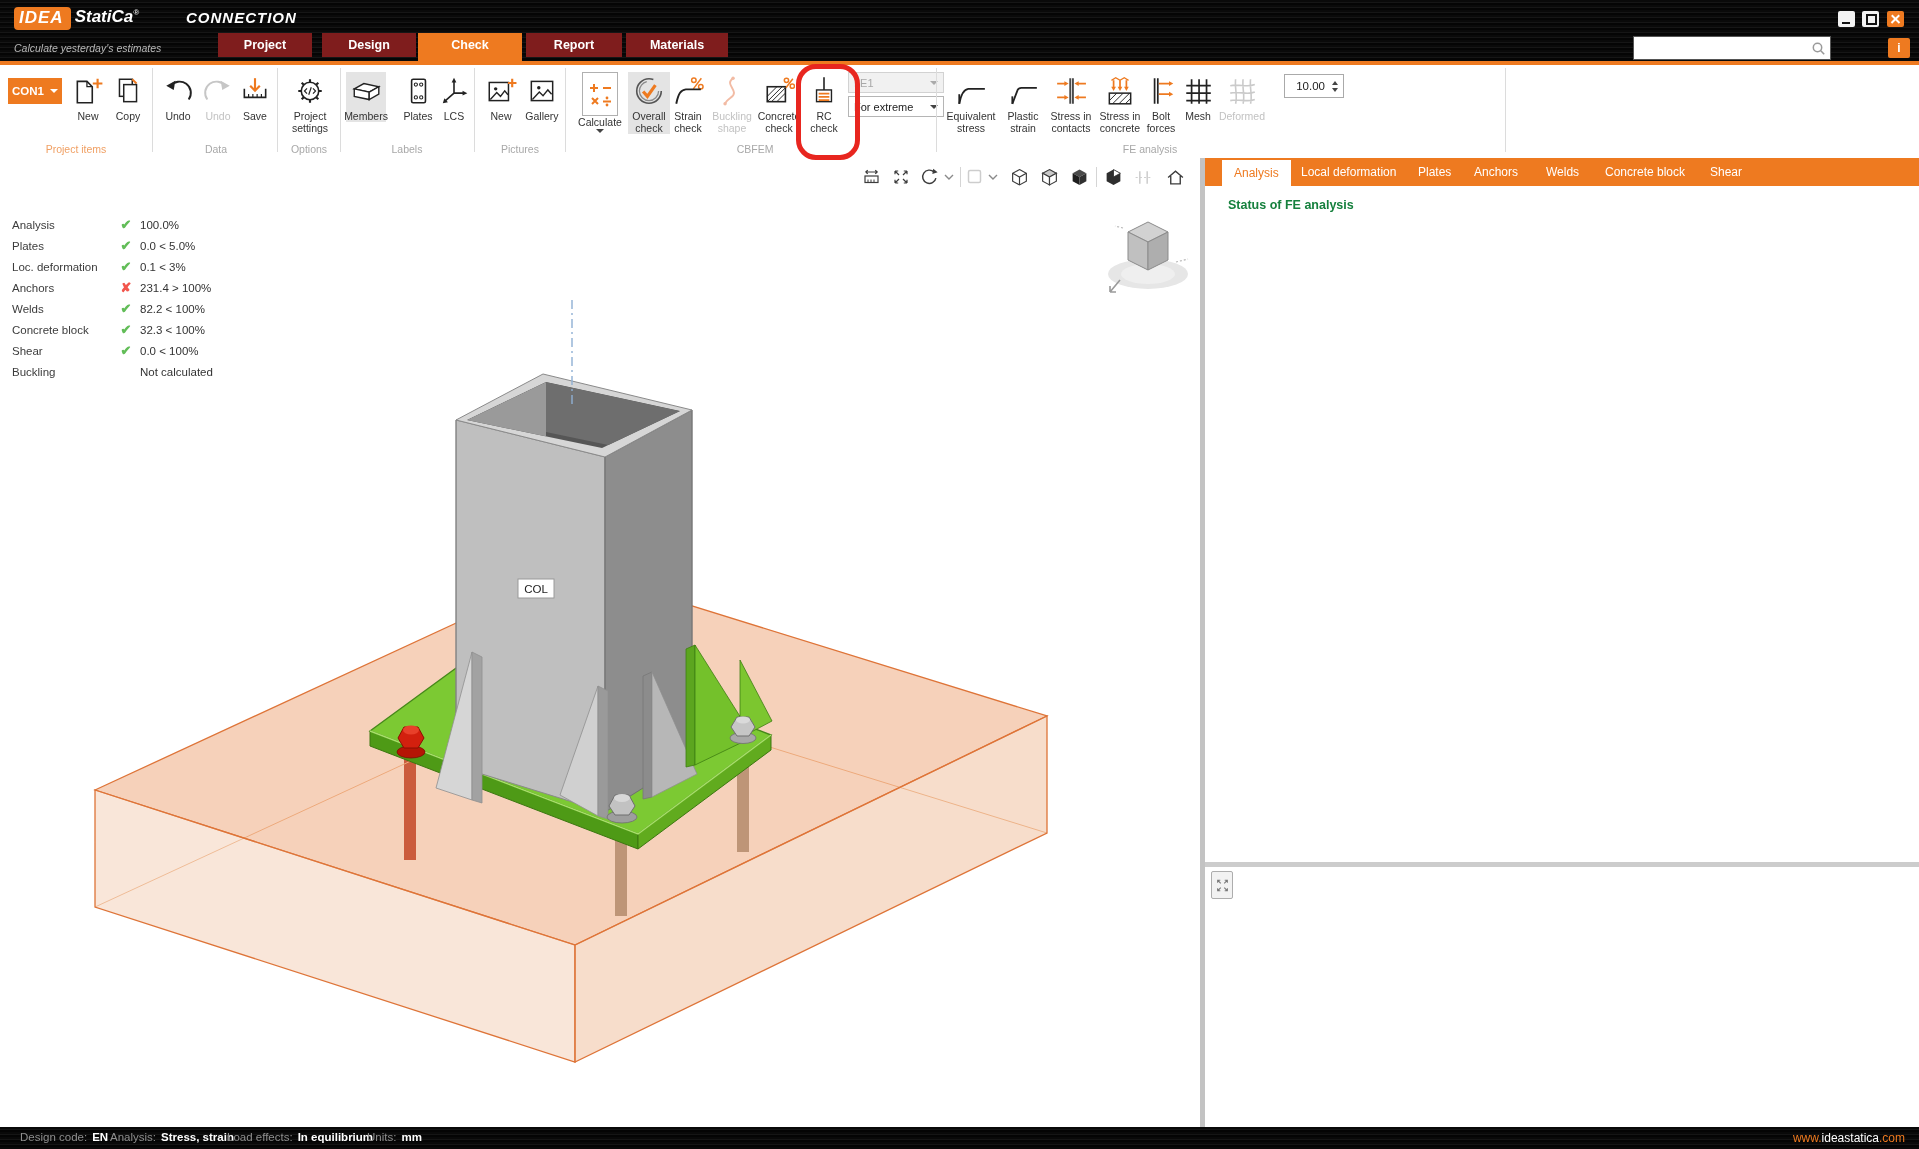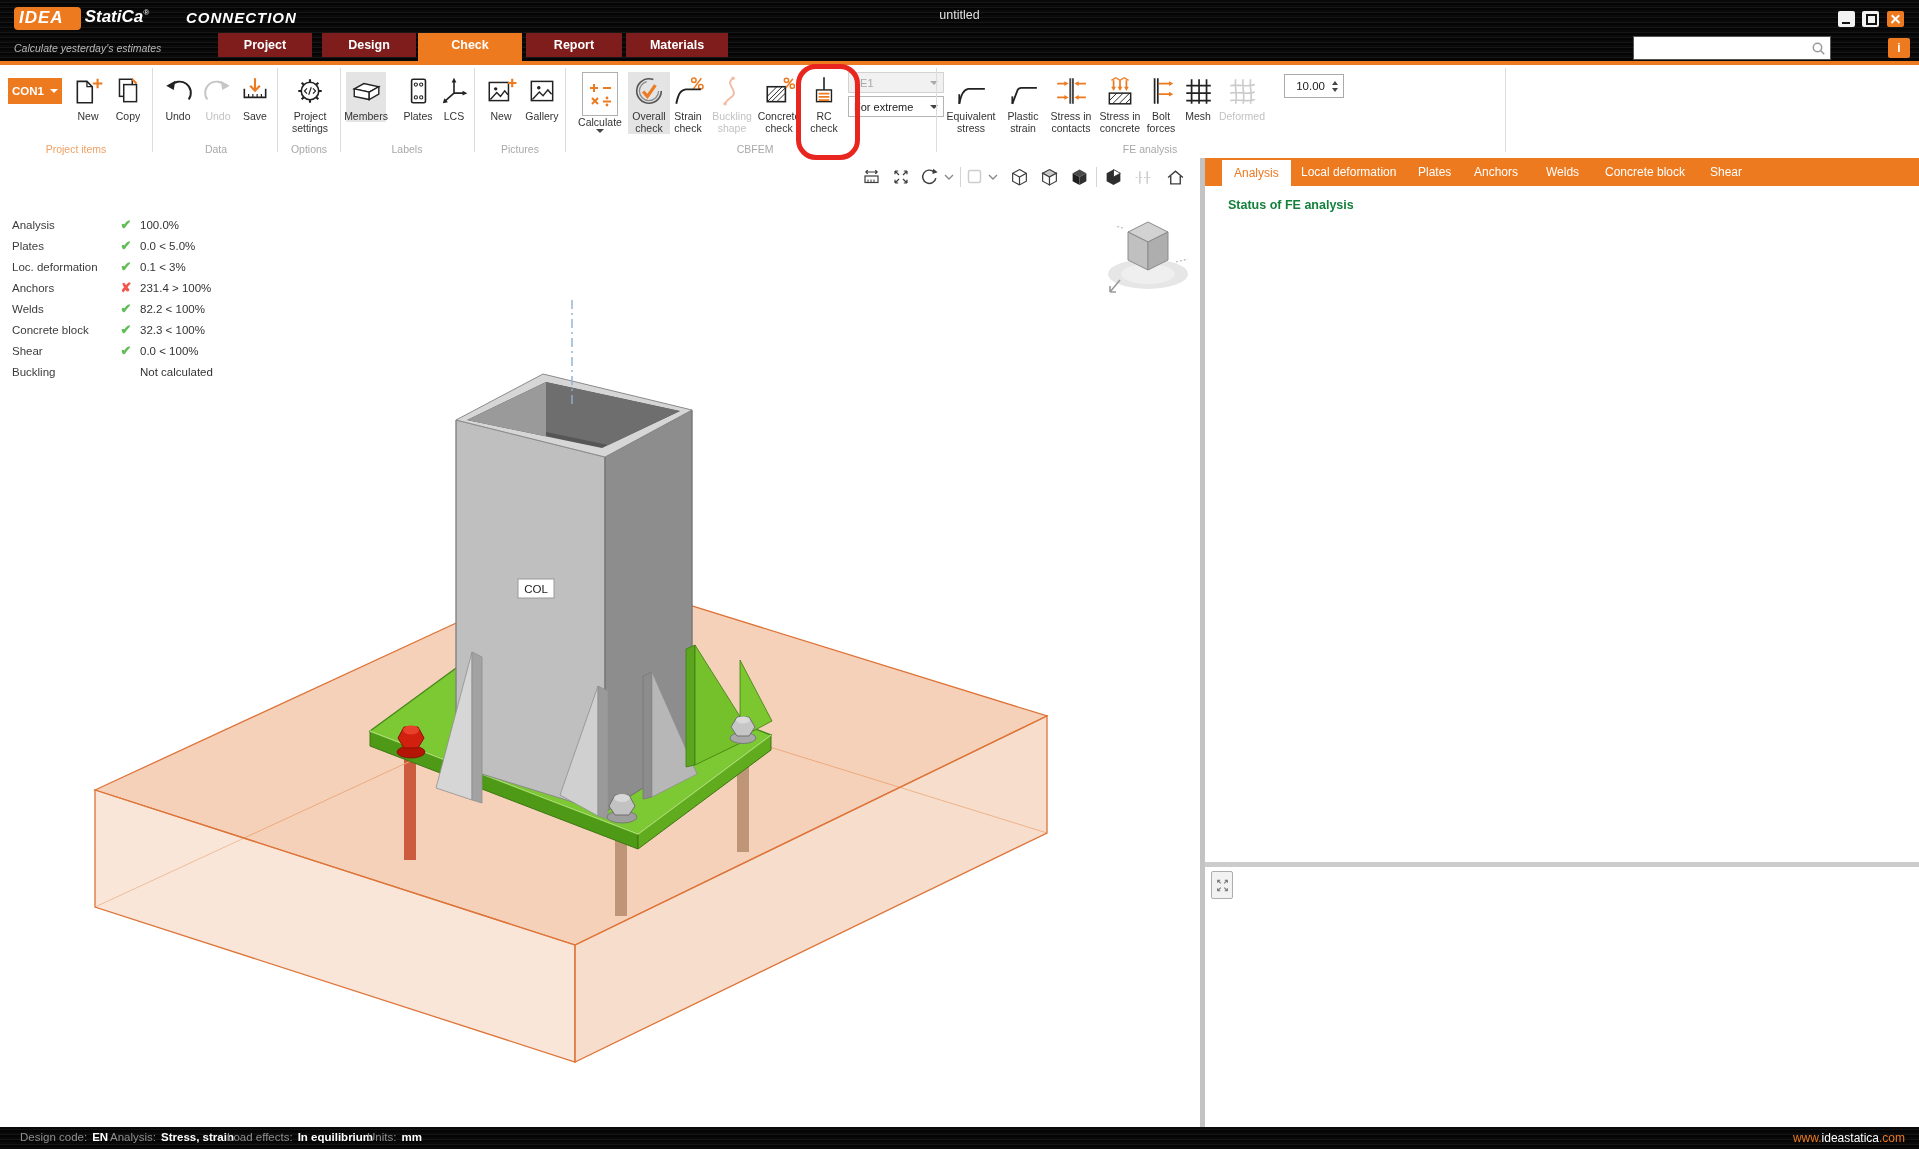--- a/index.html
+++ b/index.html
@@ -5,21 +5,21 @@
   html,body{margin:0;padding:0;}
   body{width:1919px;height:1149px;position:relative;overflow:hidden;
        font-family:"Liberation Sans", sans-serif;background:#fff;}
 
   
   .titlebar{position:absolute;left:0;top:0;width:1919px;height:61px;
     background:repeating-linear-gradient(180deg,#0a0a0a 0 2px,#161616 2px 3px,#050505 3px 5px);}
   .orange-line{position:absolute;left:0;top:61px;width:1919px;height:4px;background:#EE7A20;}
   .logo{position:absolute;left:14px;top:7px;display:flex;align-items:flex-start;}
   .logo-box{background:#EE7A20;color:#fff;font-weight:bold;font-style:italic;
-    font-size:17px;padding:1px 17px 2px 5px;border-radius:4px;letter-spacing:1px;}
+    font-size:17px;padding:1px 7px 2px 5px;border-radius:4px;letter-spacing:1px;}
   .logo-statica{color:#fff;font-weight:bold;font-style:italic;font-size:17px;margin-left:4px;}
   .logo-reg{color:#ddd;font-size:8px;vertical-align:super;}
   .app-name{position:absolute;left:186px;top:9px;color:#fff;font-weight:bold;
     font-style:italic;font-size:15px;letter-spacing:1px;}
   .doc-title{position:absolute;left:0;top:8px;width:1919px;text-align:center;
     color:#e0e0e0;font-size:12.5px;}
   .tagline{position:absolute;left:14px;top:42px;color:#b9b9b9;font-style:italic;font-size:10.5px;}
   .winbtn{position:absolute;top:11px;width:17px;height:16px;border-radius:2px;background:#f2f2f2;}
   .winbtn .bar{position:absolute;left:4px;bottom:3px;width:8px;height:2px;background:#111;}
   .winbtn .box{position:absolute;left:4px;top:3px;width:7px;height:7px;border:2px solid #111;}
@@ -112,21 +112,20 @@
 </style>
 </head>
 <body>
 
 <div class="titlebar">
   <div class="logo">
     <span class="logo-box">IDEA</span>
     <span class="logo-statica"><span>StatiCa</span><span class="logo-reg">®</span></span>
   </div>
   <div class="app-name">CONNECTION</div>
-  <div class="doc-title">untitled</div>
   <div class="tagline">Calculate yesterday's estimates</div>
   <div class="winbtn" style="left:1838px">
       <span class="bar"></span>
     </div>
   <div class="winbtn" style="left:1862px">
       <span class="box"></span>
     </div>
   <div class="winbtn close" style="left:1887px">
       <span class="x1"></span>
       <span class="x2"></span>

